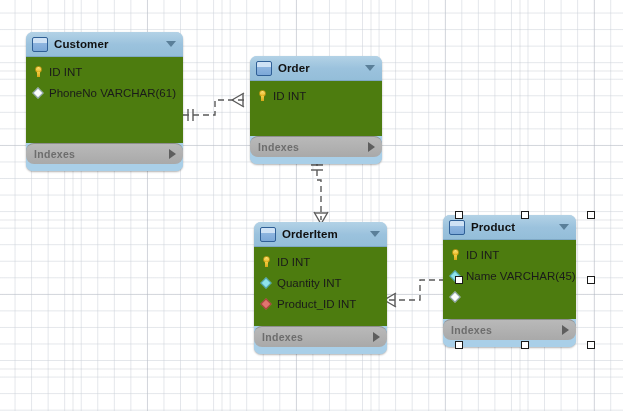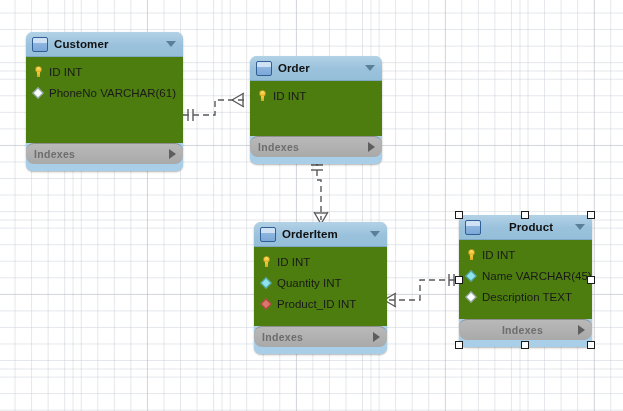--- a/index.html
+++ b/index.html
@@ -275,38 +275,37 @@
             <span class="ic ic-diamond d-red"></span>
             <span class="col-label">Product_ID INT</span>
           </div>
         </div>
         <div class="tbl-footer">
           <span class="footer-label">Indexes</span>
           <span class="footer-caret"></span>
         </div>
         <div class="tbl-tail"></div>
       </div>
-      <div class="table-fig" style="left: 459px; top: 215px; width: 133px; text-align: center;">
+      <div class="table-fig" style="left: 443px; top: 215px; width: 133px;">
         <div class="tbl-header">
           <span class="tbl-icon"></span>
           <span class="tbl-title">Product</span>
           <span class="tbl-caret"></span>
         </div>
         <div class="tbl-body" style="padding-bottom: 12px;">
           <div class="col-row">
             <span class="ic ic-key"></span>
             <span class="col-label">ID INT</span>
           </div>
           <div class="col-row">
             <span class="ic ic-diamond d-cyan"></span>
             <span class="col-label">Name VARCHAR(45)</span>
           </div>
           <div class="col-row">
             <span class="ic ic-diamond d-white"></span>
-            <span class="col-label">Description TEXT</span>
           </div>
         </div>
         <div class="tbl-footer">
           <span class="footer-label">Indexes</span>
           <span class="footer-caret"></span>
         </div>
         <div class="tbl-tail"></div>
       </div>
     </div>
 

